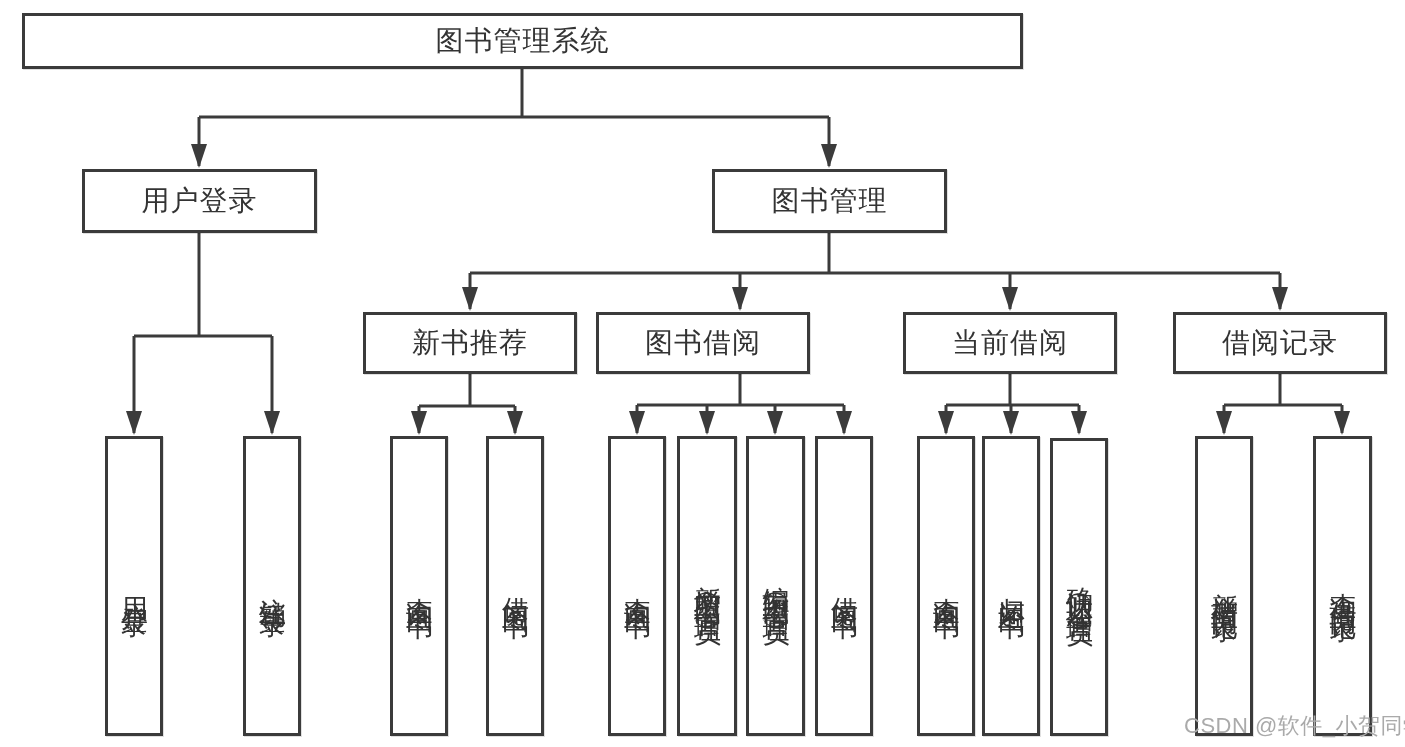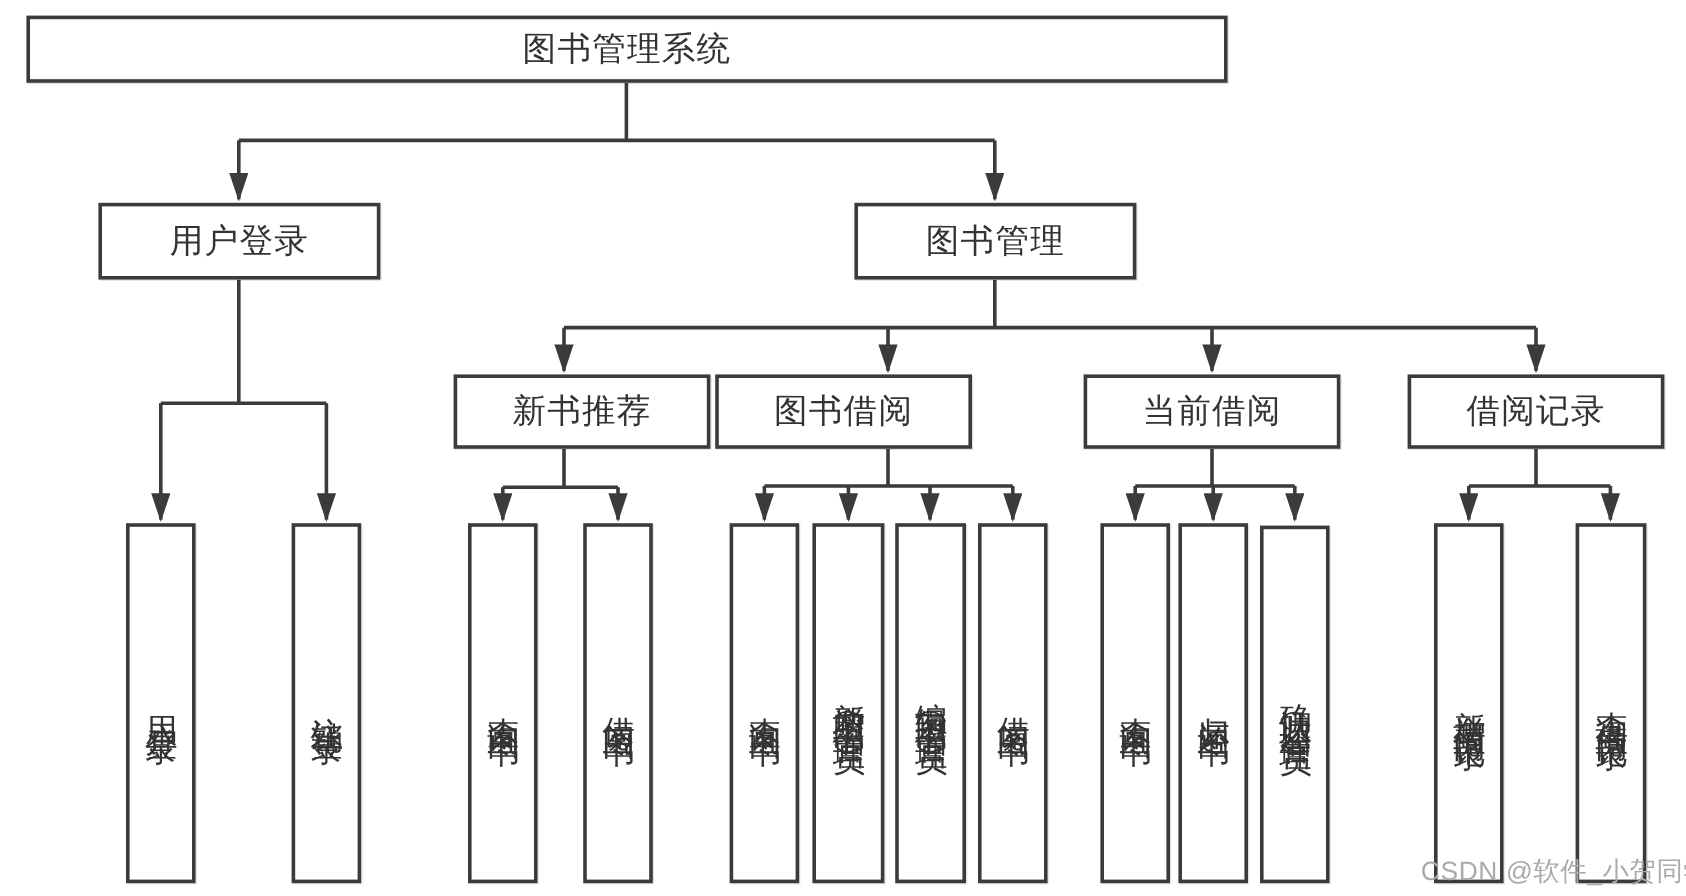--- a/index.html
+++ b/index.html
@@ -94,21 +94,21 @@
       <path d="M1224,405 V433" marker-end="url(#arrow)"></path>
       <path d="M1342,405 V433" marker-end="url(#arrow)"></path>
     </g>
   </svg>
 
   <div class="node node-h" style="left:22px; top:13px; width:1001px; height:56px;">图书管理系统</div>
 
   <div class="node node-h" style="left:82px; top:169px; width:235px; height:64px;">用户登录</div>
   <div class="node node-h" style="left:712px; top:169px; width:235px; height:64px;">图书管理</div>
 
-  <div class="node node-h" style="left:378px; top:312px; width:214px; height:62px;">新书推荐</div>
+  <div class="node node-h" style="left:363px; top:312px; width:214px; height:62px;">新书推荐</div>
   <div class="node node-h" style="left:596px; top:312px; width:214px; height:62px;">图书借阅</div>
   <div class="node node-h" style="left:1173px; top:312px; width:214px; height:62px;">借阅记录</div>
   <div class="node node-h" style="left:903px; top:312px; width:214px; height:62px;">当前借阅</div>
 
   <div class="node node-v" style="left:105px; top:436px; width:58px; height:300px;">
     <span class="vtext">用户登录</span>
   </div>
   <div class="node node-v" style="left:243px; top:436px; width:58px; height:300px;">
     <span class="vtext">注销登录</span>
   </div>

